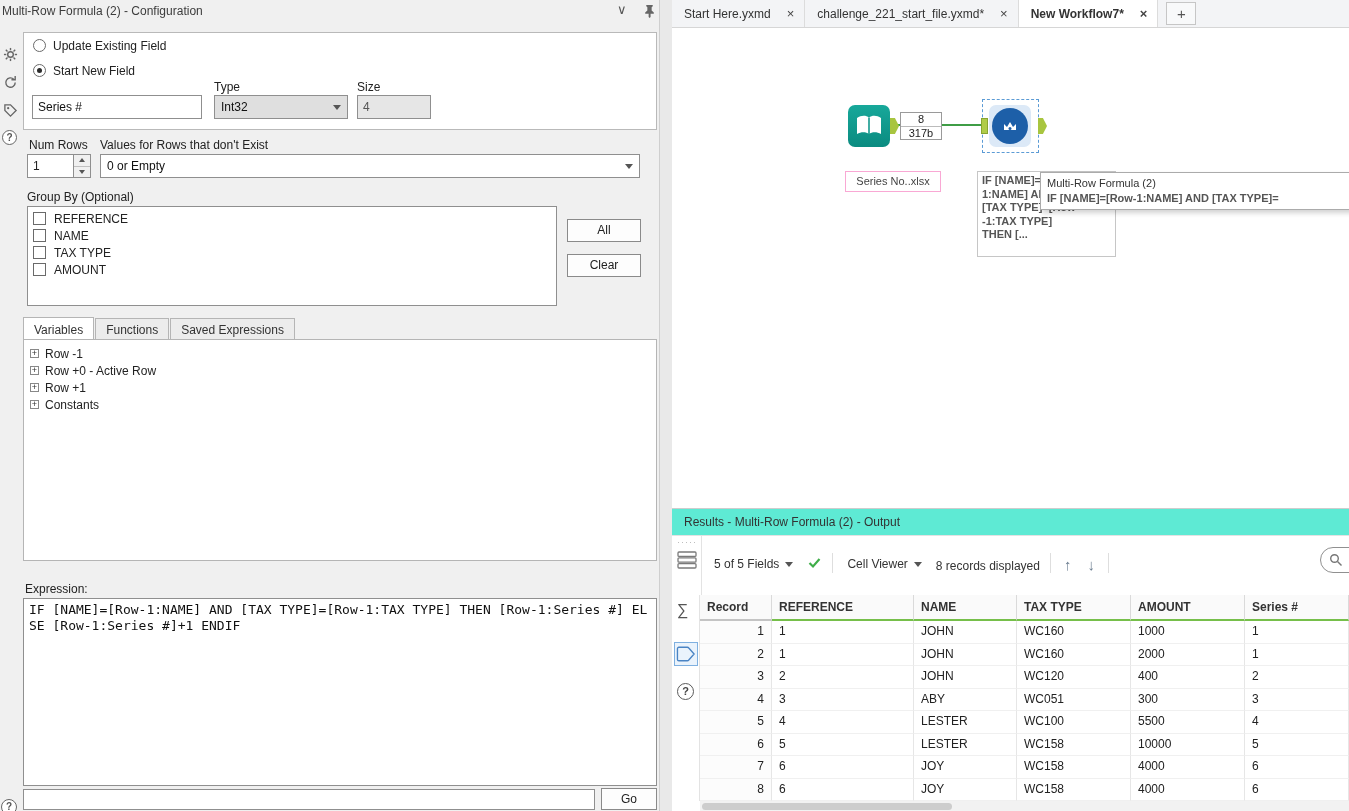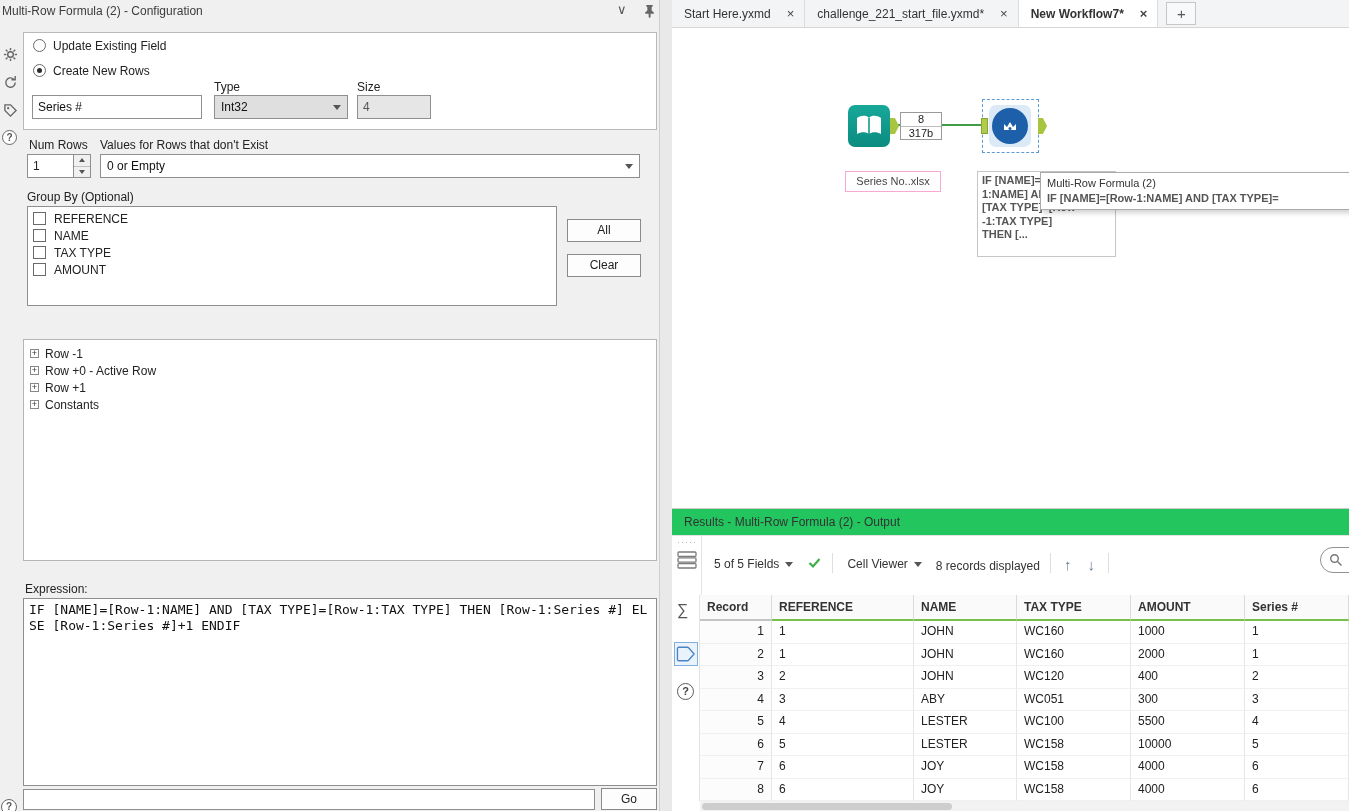--- a/index.html
+++ b/index.html
@@ -78,21 +78,21 @@
   #formula-circle { width:36px; height:36px; border-radius:50%; background:#1d5fa8; display:flex; align-items:center; justify-content:center; }
   #input-label { left:173px; top:143px; width:96px; height:21px; background:#fff; border:1px solid #f9a8d4; text-align:center; line-height:19px; font-size:11px; color:#444; }
   #tool-annotation { left:305px; top:143px; width:139px; height:86px; background:#fff; border:1px solid #c6c6c6; padding:2px 4px; font-size:11px; line-height:13.5px; color:#555; z-index:1; overflow:hidden; }
   .ann-line { white-space:nowrap; font-weight:bold; }
   #canvas-tooltip { left:368px; top:144px; width:330px; height:38px; background:#fff; border:1px solid #ababab; box-shadow:2px 3px 5px rgba(0,0,0,.18); z-index:5; padding:2px 6px; overflow:hidden; }
   #tooltip-title { font-size:11px; color:#333; line-height:16px; white-space:nowrap; }
   #tooltip-text { font-size:11px; font-weight:bold; color:#555; line-height:15px; white-space:nowrap; }
 
   
   #results-panel { left:672px; top:508px; width:677px; height:303px; background:#fff; border-top:1px solid #cdcdcd; overflow:hidden; }
-  #results-title { left:0; top:0; width:677px; height:27px; background:#22c55e; border-bottom:1px solid #e3e3e3; line-height:26px; padding-left:12px; color:#333; }
+  #results-title { left:0; top:0; width:677px; height:27px; background:#5eead4; border-bottom:1px solid #e3e3e3; line-height:26px; padding-left:12px; color:#333; }
   #toolbar-strip { left:0; top:27px; width:30px; height:59px; border-right:1px solid #e3e3e3; background:#fff; }
   #grip-dots { left:2px; top:28px; width:26px; text-align:center; color:#b5b5b5; font-size:9px; letter-spacing:1px; }
   #rows-icon { left:5px; top:42px; width:20px; height:18px; }
   #results-toolbar-content { left:38px; top:38px; height:26px; display:flex; align-items:flex-end; gap:10px; color:#333; }
   .dd { display:flex; align-items:center; gap:6px; padding:2px 4px; }
   .vsep { width:1px; height:20px; background:#dedede; }
   .nav-arrow { font-size:15px; color:#6d7f92; padding:0 3px; }
   #results-search { left:648px; top:38px; width:64px; height:26px; border:1px solid #909090; border-radius:13px; background:#fff; display:flex; align-items:center; padding-left:8px; }
   #table-strip { left:0; top:86px; width:28px; height:206px; border-right:1px solid #e3e3e3; background:#fff; }
   #sum-icon { left:5px; top:92px; font-size:16px; color:#555; }
@@ -150,21 +150,21 @@
     <div class="abs side-icon" id="side-help">?</div>
 
     <div class="abs" id="field-groupbox"></div>
 
     <div class="abs radio-row" id="radio-update">
       <span class="radio"></span>
       <span class="lbl">Update Existing Field</span>
     </div>
     <div class="abs radio-row" id="radio-create">
       <span class="radio checked"></span>
-      <span class="lbl">Create New Rows</span>
+      <span class="lbl">Start New Field</span>
     </div>
 
     <div class="abs tb" id="field-name-input">Series #</div>
     <div class="abs lbl" id="type-label">Type</div>
     <div class="abs combo" id="type-combo">
       <span>Int32</span>
       <span class="dd-arrow"></span>
     </div>
     <div class="abs lbl" id="size-label">Size</div>
     <div class="abs tb" id="size-input">4</div>
@@ -203,20 +203,25 @@
           <span class="chk-label">TAX TYPE</span>
         </div>
         <div class="chk-row">
           <span class="checkbox"></span>
           <span class="chk-label">AMOUNT</span>
         </div>
       </div>
     <div class="abs btn" id="all-button">All</div>
     <div class="abs btn" id="clear-button">Clear</div>
 
+    <div class="abs" id="expr-tabs">
+        <div class="win-tab active">Variables</div>
+        <div class="win-tab">Functions</div>
+        <div class="win-tab">Saved Expressions</div>
+      </div>
     <div class="abs" id="var-tree">
         <div class="tree-row">
           <span class="plusbox">+</span>
           <span class="tree-label">Row -1</span>
         </div>
         <div class="tree-row">
           <span class="plusbox">+</span>
           <span class="tree-label">Row +0 - Active Row</span>
         </div>
         <div class="tree-row">

